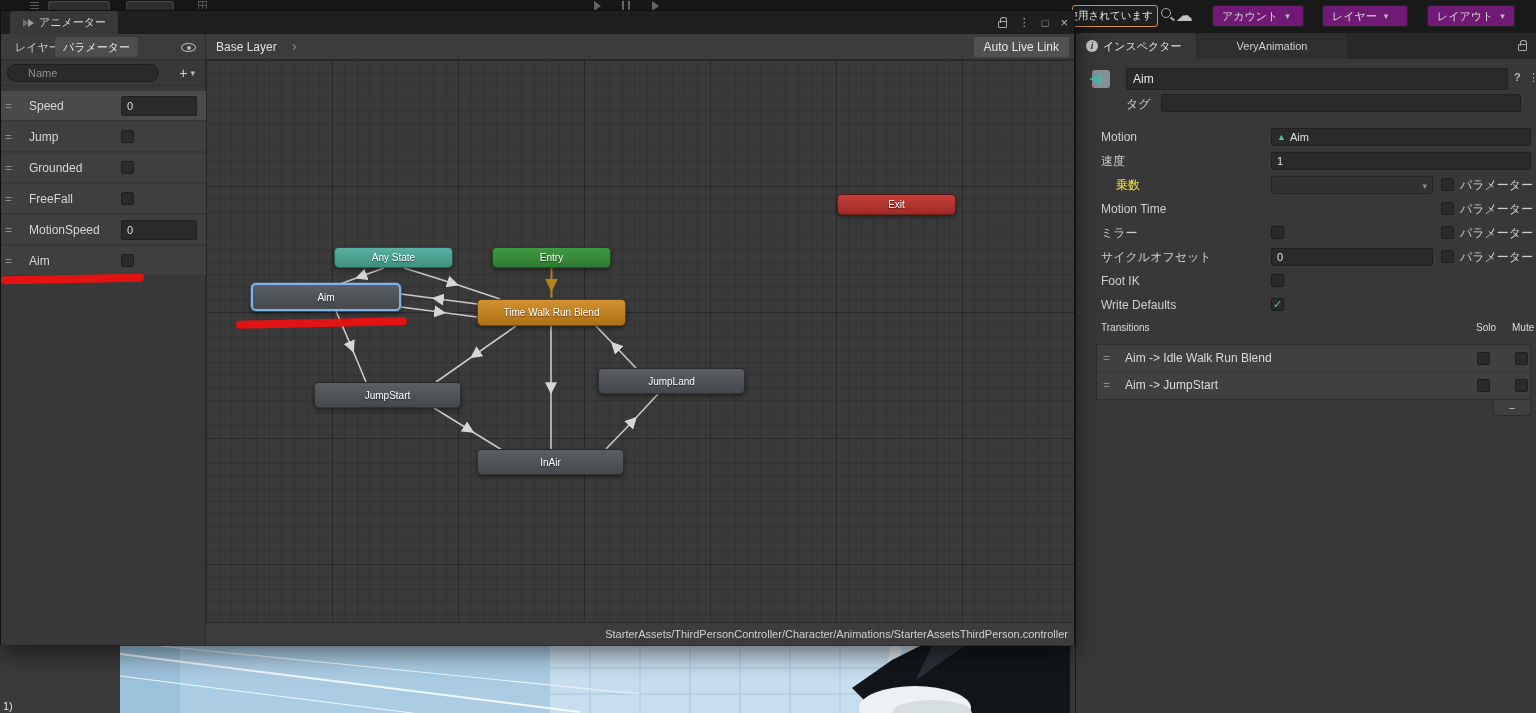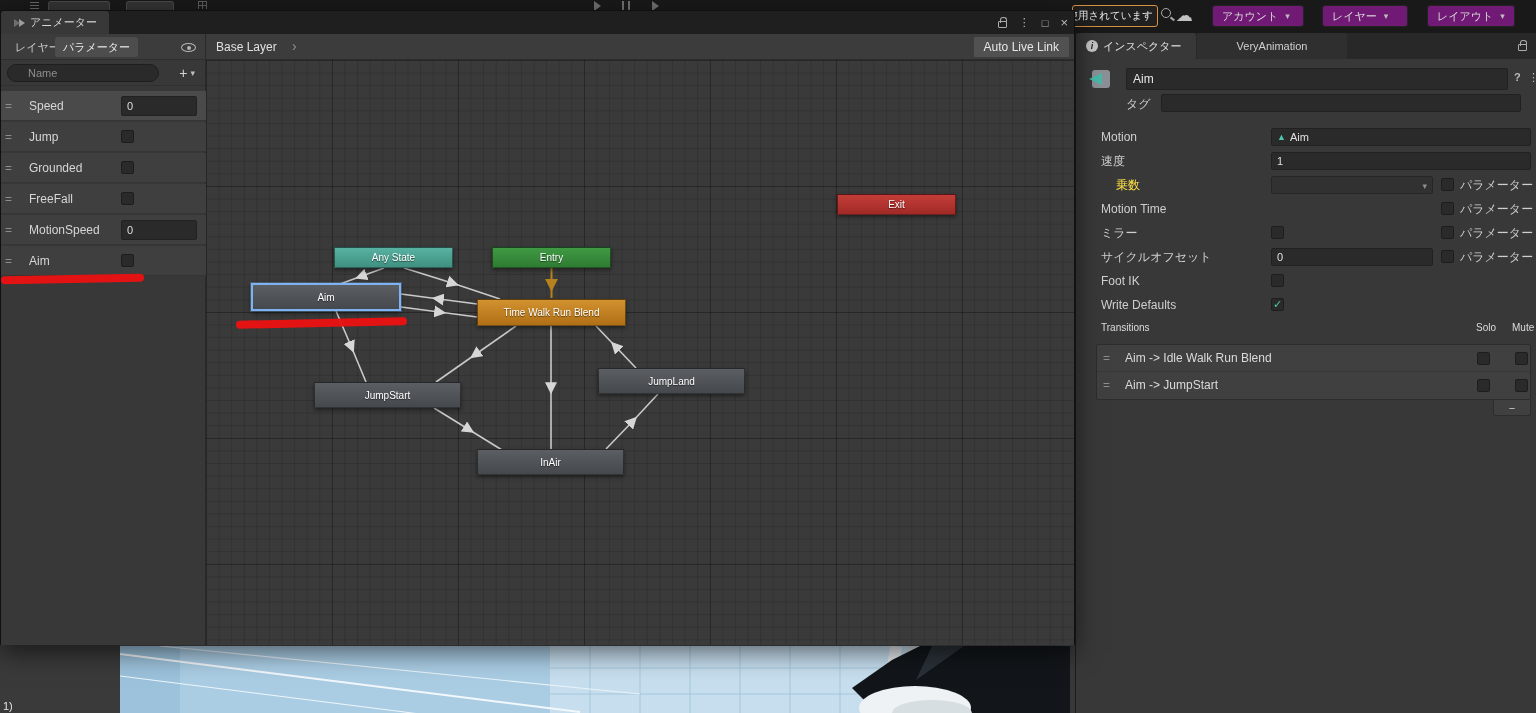--- a/index.html
+++ b/index.html
@@ -16,21 +16,21 @@
 .warn-box{position:absolute;left:1072px;top:5px;width:86px;height:22px;border:1px solid #d9903f;border-radius:3px;overflow:hidden;display:flex;align-items:center;justify-content:flex-end;padding:0 4px;white-space:nowrap;color:#ececec;font-size:10.5px;background:#202020}
 .pm-mag{position:absolute;left:1161px;top:8px;width:10px;height:10px;border:1.6px solid #a8a8a8;border-radius:50%}
 .pm-mag::after{content:"";position:absolute;left:8px;top:9px;width:5px;height:1.8px;background:#a8a8a8;transform:rotate(40deg)}
 .cloud-ic{position:absolute;left:1176px;top:3px;font-size:17px;color:#c2c2c2;line-height:26px}
 .tb-btn{position:absolute;top:5px;height:22px;background:#701a75;border:1px solid #232323;border-radius:3px;color:#dadada;display:flex;align-items:center;gap:7px;padding:0 9px;font-size:11px;cursor:default}
 .tb-btn .crt{color:#bdbdbd;font-size:9px}
 
 
 #animwin{position:absolute;left:0;top:10px;width:1075px;height:635px;background:#383838;border:1px solid #101010;box-shadow:0 8px 24px rgba(0,0,0,.55)}
 .aw-title{position:relative;height:23px;background:#1f1f1f}
-.aw-tab{position:absolute;left:0;top:0;height:23px;width:108px;background:#383838;display:flex;align-items:center;gap:5px;padding:0 8px;font-size:11px;color:#d8d8d8;border-radius:3px 3px 0 0}
+.aw-tab{position:absolute;left:9px;top:0;height:23px;width:108px;background:#383838;display:flex;align-items:center;gap:5px;padding:0 8px;font-size:11px;color:#d8d8d8;border-radius:3px 3px 0 0}
 .anim-ic{width:0;height:0;border-left:6px solid #9c9c9c;border-top:4px solid transparent;border-bottom:4px solid transparent;position:relative}
 .anim-ic::after{content:"";position:absolute;left:-11px;top:-4px;width:0;height:0;border-left:6px solid #6e6e6e;border-top:4px solid transparent;border-bottom:4px solid transparent}
 .aw-ctrls{position:absolute;right:6px;top:0;height:23px;display:flex;align-items:center;gap:12px;color:#b9b9b9}
 .lockic{width:9px;height:7px;border:1px solid #ababab;border-radius:1px;position:relative;margin-top:3px}
 .lockic::before{content:"";position:absolute;top:-5px;left:1px;width:5px;height:5px;border:1px solid #ababab;border-bottom:none;border-radius:3px 3px 0 0}
 .aw-body{position:relative;height:611px;display:flex}
 
 
 .params{position:relative;width:205px;height:611px;background:#383838;border-right:1px solid #2a2a2a}
 .p-subbar{position:relative;height:26px;background:#3c3c3c;border-bottom:1px solid #2e2e2e}
@@ -61,21 +61,21 @@
 .bchev{position:absolute;left:86px;top:0;line-height:25px;font-size:14px;color:#8f8f8f}
 .livelink{position:absolute;right:4px;top:2px;height:22px;background:#515151;border:1px solid #3d3d3d;border-radius:2px;color:#e6e6e6;display:flex;align-items:center;padding:0 10px;font-size:12px}
 .graph{position:relative;flex:1;background-color:#3a3a3a;overflow:hidden;
  background-image:
   linear-gradient(rgba(0,0,0,.13) 1px,transparent 1px),
   linear-gradient(90deg,rgba(0,0,0,.13) 1px,transparent 1px),
   linear-gradient(rgba(0,0,0,.22) 1px,transparent 1px),
   linear-gradient(90deg,rgba(0,0,0,.22) 1px,transparent 1px);
  background-size:12.6px 12.6px,12.6px 12.6px,126px 126px,126px 126px}
 .tr-svg{position:absolute;left:0;top:0}
-.node{position:absolute;border-radius:0;display:flex;align-items:center;justify-content:center;font-size:10px;color:#fff;box-shadow:0 2px 4px rgba(0,0,0,.45);text-shadow:0 1px 1px rgba(0,0,0,.55);border:1px solid rgba(0,0,0,.45)}
+.node{position:absolute;border-radius:5px;display:flex;align-items:center;justify-content:center;font-size:10px;color:#fff;box-shadow:0 2px 4px rgba(0,0,0,.45);text-shadow:0 1px 1px rgba(0,0,0,.55);border:1px solid rgba(0,0,0,.45)}
 .n-gray{background:linear-gradient(#5b5f63,#45494d)}
 .n-orange{background:linear-gradient(#d2922f,#b06f15)}
 .n-teal{background:linear-gradient(#58b2a2,#3f9080)}
 .n-green{background:linear-gradient(#3f9a43,#2f7b33)}
 .n-red{background:linear-gradient(#c43d38,#a02a26)}
 .n-sel{border:2px solid #7fb2f0;box-shadow:0 0 0 1px rgba(127,178,240,.3),0 2px 5px rgba(0,0,0,.5)}
 .g-status{position:relative;height:23px;background:#3c3c3c;border-top:1px solid #2c2c2c}
 .g-status span{position:absolute;right:6px;top:0;line-height:23px;color:#cfcfcf;font-size:11px;white-space:nowrap}
 
 
@@ -369,20 +369,23 @@
           <div class="node n-red" style="left:631px;top:134px;width:119px;height:21px">Exit</div>
           <div class="node n-teal" style="left:128px;top:187px;width:119px;height:21px">Any State</div>
           <div class="node n-green" style="left:286px;top:187px;width:119px;height:21px">Entry</div>
           <div class="node n-gray n-sel" style="left:45px;top:223px;width:150px;height:28px">Aim</div>
           <div class="node n-orange" style="left:271px;top:239px;width:149px;height:27px">Time Walk Run Blend</div>
           <div class="node n-gray" style="left:108px;top:322px;width:147px;height:26px">JumpStart</div>
           <div class="node n-gray" style="left:392px;top:308px;width:147px;height:26px">JumpLand</div>
           <div class="node n-gray" style="left:271px;top:389px;width:147px;height:26px">InAir</div>
         </div>
 
+        <div class="g-status">
+          <span>StarterAssets/ThirdPersonController/Character/Animations/StarterAssetsThirdPerson.controller</span>
+        </div>
       </div>
     </div>
   </div>
 
   <div class="redline" style="left:1px;top:275px;width:143px;transform:rotate(-1deg)"></div>
   <div class="redline" style="left:236px;top:319px;width:171px;transform:rotate(-1.2deg)"></div>
 
 </div>
 
 </body></html>

